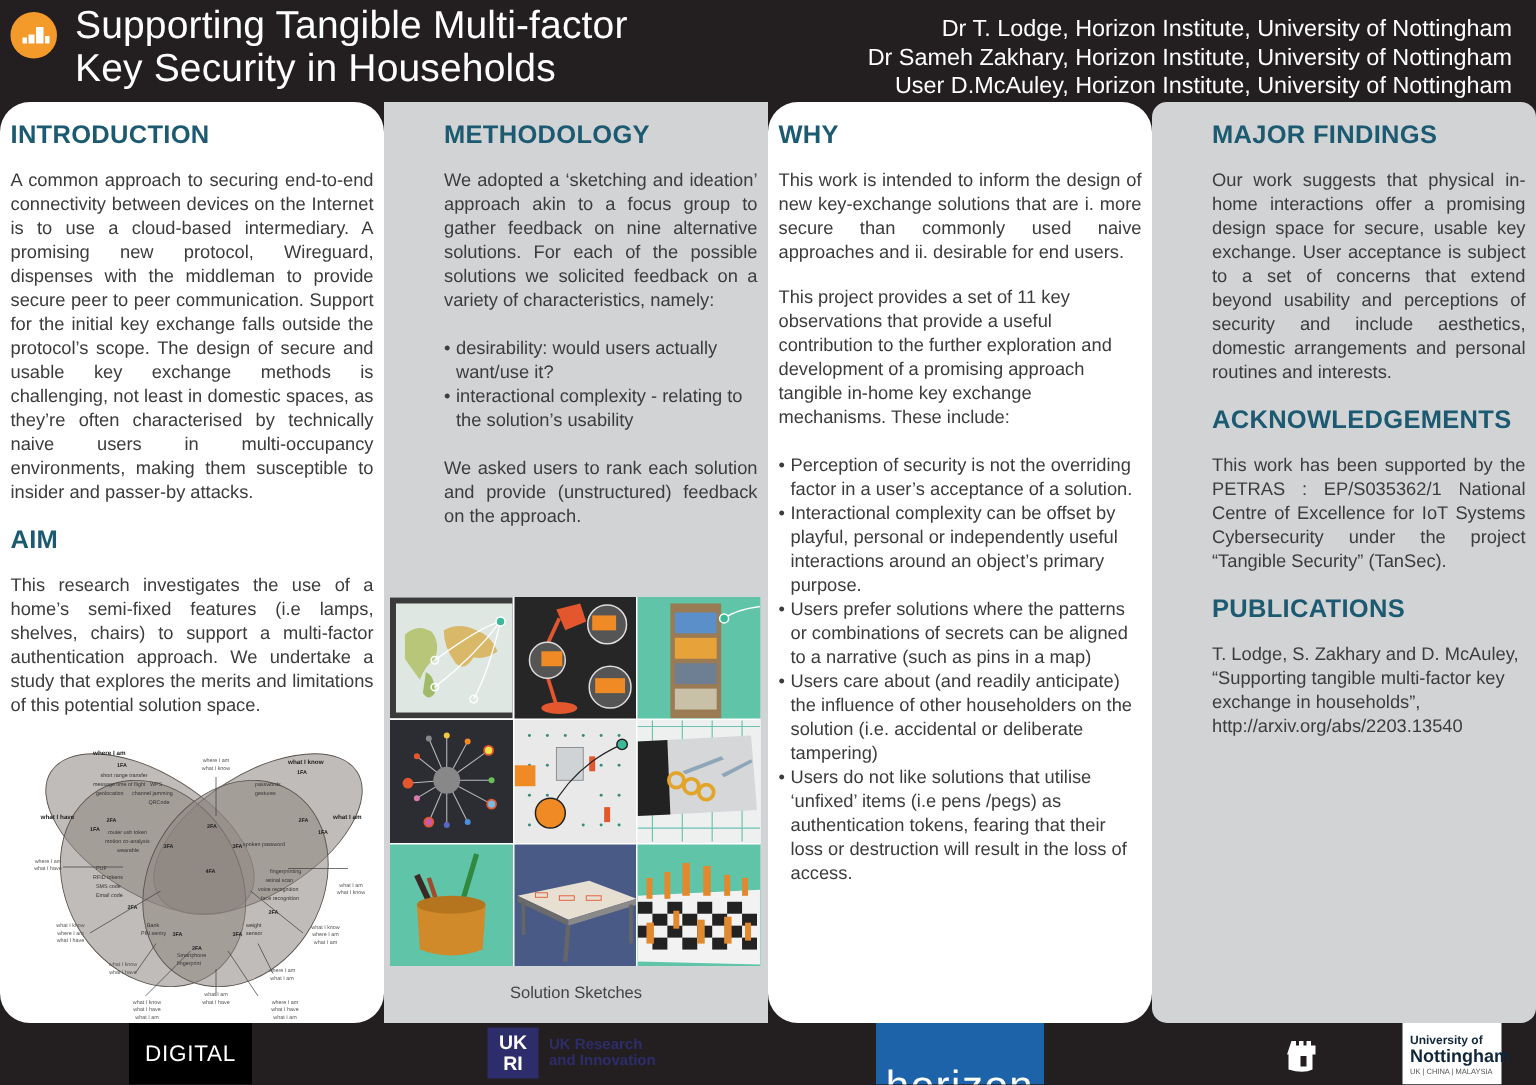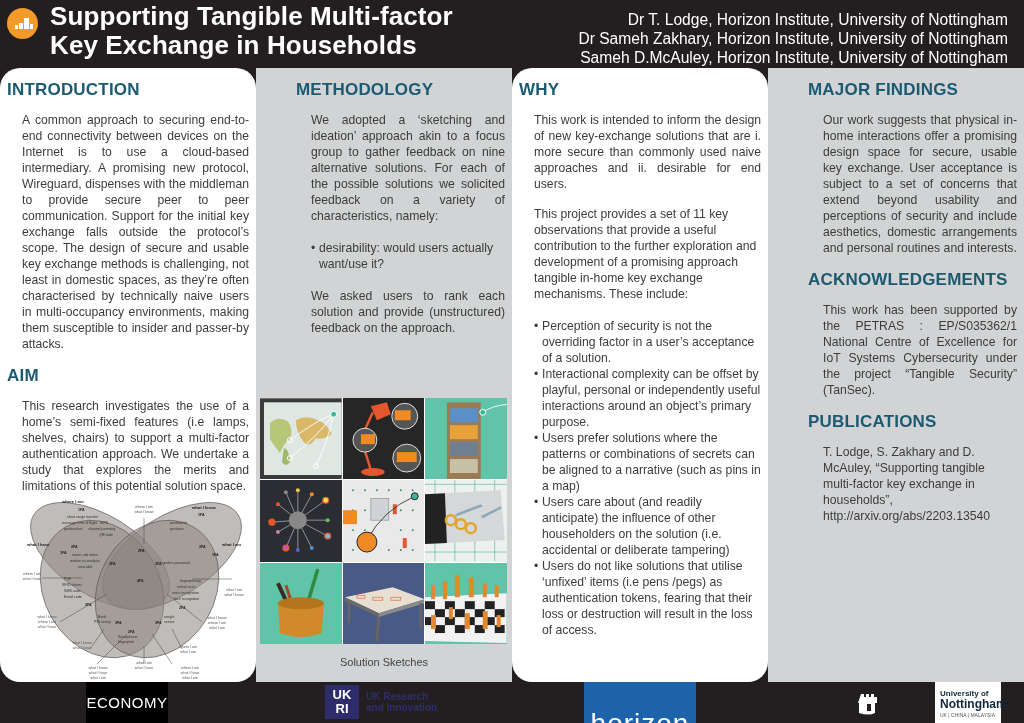--- a/index.html
+++ b/index.html
@@ -2,30 +2,30 @@
 <html><head>
 <meta charset="utf-8">
 <style>
   * { box-sizing: border-box; margin: 0; padding: 0; }
   html, body { width: 1024px; height: 723px; overflow: hidden; background: #231f20; }
   body { font-family: "DejaVu Sans", "Liberation Sans", sans-serif; color: #3a3a3a; position: relative; }
 
   .header { position: absolute; left: 0; top: 0; width: 1024px; height: 68px; background: #231f20; }
   .logo-circle { position: absolute; left: 7px; top: 8px; width: 31px; height: 31px; border-radius: 50%; background: #f39a2b; }
   .logo-circle .b { position: absolute; bottom: 10px; background: #fff; }
-  .title { position: absolute; left: 50px; top: 2px; color: #fff; font-family: "Liberation Sans", sans-serif; font-weight: bold; font-size: 26px; line-height: 29px; letter-spacing: 0.1px; }
+  .title { position: absolute; left: 50px; top: 2px; color: #fff; font-family: "Liberation Sans", sans-serif; font-weight: normal; font-size: 26px; line-height: 29px; letter-spacing: 0.1px; }
   .authors { position: absolute; right: 16px; top: 10px; text-align: right; color: #fff; font-family: "Liberation Sans", sans-serif; font-size: 15.6px; line-height: 19px; }
 
   .col { position: absolute; top: 68px; height: 614px; width: 256px; padding: 10px 7px 0 7px; }
   .col.white { background: #ffffff; border-radius: 20px; }
   .col.grey { background: #d1d3d4; padding-left: 40px; }
-  .c1 { left: 0; } .c2 { left: 256px; } .c3 { left: 512px; } .c4 { left: 768px; }
+  .c1 { left: 0; } .c2 { left: 256px; } .c3 { left: 512px; } .c4 { left: 768px; border-radius: 10px; }
 
   h2 { font-family: "Liberation Sans", sans-serif; font-weight: bold; color: #1c5a72; font-size: 17px; letter-spacing: 0.2px; margin-bottom: 12px; margin-top: 2px; }
-  p, li { font-family: "Liberation Sans", sans-serif; font-size: 12.2px; line-height: 16px; color: #3c3c3c; margin-left: 15px; }
+  p, li { font-family: "Liberation Sans", sans-serif; font-size: 12.2px; line-height: 16px; color: #3c3c3c; }
   p.j { text-align: justify; }
   ul { list-style: none; }
   li { padding-left: 8px; position: relative; }
   li::before { content: "•"; position: absolute; left: 0; top: 0; }
   .gap { height: 16px; }
   .sec { margin-bottom: 14px; }
 
   .venn { position: absolute; left: 12px; top: 494px; width: 234px; height: 186px; }
   .venn text { font-family: "Liberation Sans", sans-serif; }
 
@@ -52,26 +52,26 @@
 
 <div class="header">
   <div class="logo-circle">
     <span class="b" style="left:8px;width:3px;height:4px;"></span>
     <span class="b" style="left:12px;width:4px;height:6px;"></span>
     <span class="b" style="left:17px;width:5px;height:11px;"></span>
     <span class="b" style="left:23px;width:3px;height:5px;"></span>
   </div>
   <div class="title">
     <div>Supporting Tangible Multi-factor</div>
-    <div>Key Exchange in Households</div>
+    <div>Key Security in Households</div>
   </div>
   <div class="authors">
     <div>Dr T. Lodge, Horizon Institute, University of Nottingham</div>
     <div>Dr Sameh Zakhary, Horizon Institute, University of Nottingham</div>
-    <div>Sameh D.McAuley, Horizon Institute, University of Nottingham</div>
+    <div>User D.McAuley, Horizon Institute, University of Nottingham</div>
   </div>
 </div>
 
 <div class="col white c1">
   <div class="sec">
     <h2>INTRODUCTION</h2>
     <p class="j">A common approach to securing end-to-end connectivity between devices on the Internet is to use a cloud-based intermediary.  A promising new protocol, Wireguard, dispenses with the middleman to provide secure peer to peer communication.  Support for the initial key exchange falls outside the protocol’s scope. The design of secure and usable key exchange methods is challenging, not least in domestic spaces, as they’re often characterised by technically naive users in multi-occupancy environments, making them susceptible to insider and passer-by attacks.</p>
   </div>
   <div class="sec">
     <h2>AIM</h2>
@@ -177,20 +177,21 @@
   </g>
 </svg>
 
 <div class="col grey c2">
   <div class="sec">
     <h2>METHODOLOGY</h2>
     <p class="j">We adopted a ‘sketching and ideation’ approach akin to a focus group to gather feedback on nine alternative solutions.  For each of the possible solutions we solicited feedback on a variety of characteristics, namely:</p>
     <div class="gap"></div>
     <ul>
       <li>desirability: would users actually want/use it?</li>
+      <li>interactional complexity - relating to the solution’s usability</li>
     </ul>
     <div class="gap"></div>
     <p class="j">We asked users to rank each solution and provide (unstructured) feedback on the approach.</p>
   </div>
 </div>
 
 <div class="grid">
   <div class="tile" style="background:#e8ecea;">
     <svg width="100%" height="100%" viewBox="0 0 82 81">
       <rect x="0" y="0" width="82" height="81" fill="#3a3a3a"></rect>
@@ -404,21 +405,21 @@
     <h2>ACKNOWLEDGEMENTS</h2>
     <p class="j">This work has been supported by the PETRAS : EP/S035362/1 National Centre of Excellence for IoT Systems Cybersecurity under the project “Tangible Security” (TanSec).</p>
   </div>
   <div class="sec">
     <h2>PUBLICATIONS</h2>
     <p>T. Lodge, S. Zakhary and D. McAuley, “Supporting tangible multi-factor key exchange in households”, http://arxiv.org/abs/2203.13540</p>
   </div>
 </div>
 
 <div class="footer">
-  <div class="petras">ECONOMY</div>
+  <div class="petras">DIGITAL</div>
   <div class="ukri">
     <div class="ukri-box"><span>UK RI</span></div>
     <div class="ukri-text">
       <div>UK Research</div>
       <div>and Innovation</div>
     </div>
   </div>
   <div class="horizon">
     <div class="h1">horizon</div>
     <div class="h2">DIGITAL ECONOMY RESEARCH</div>

